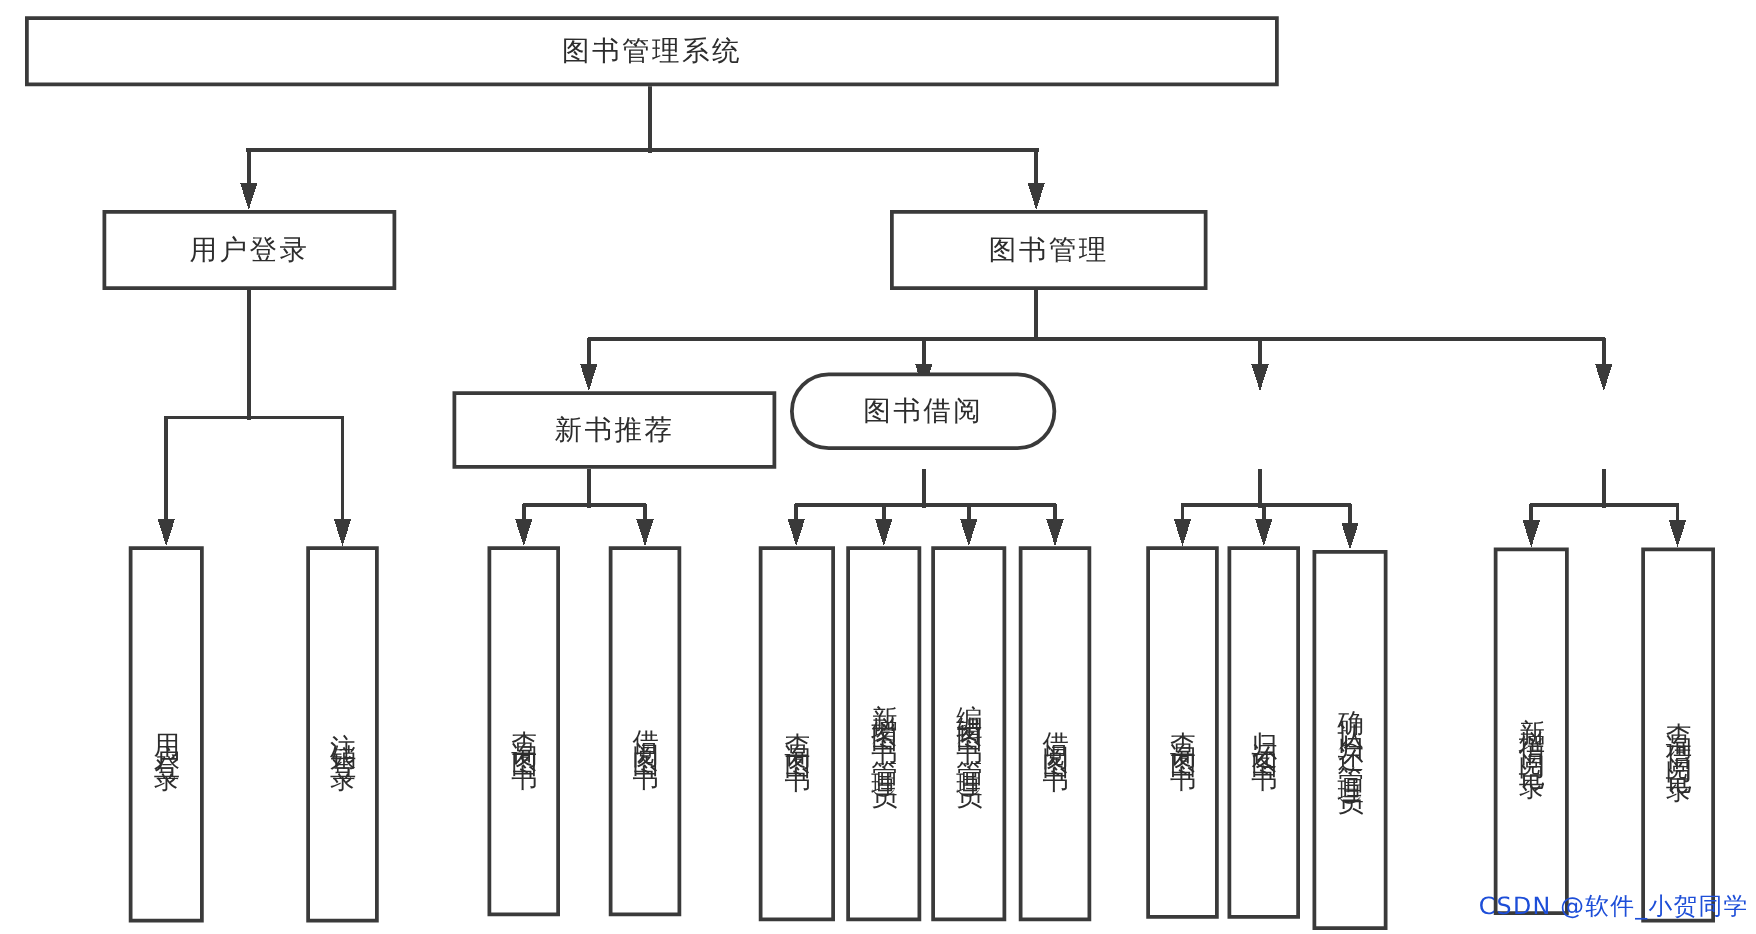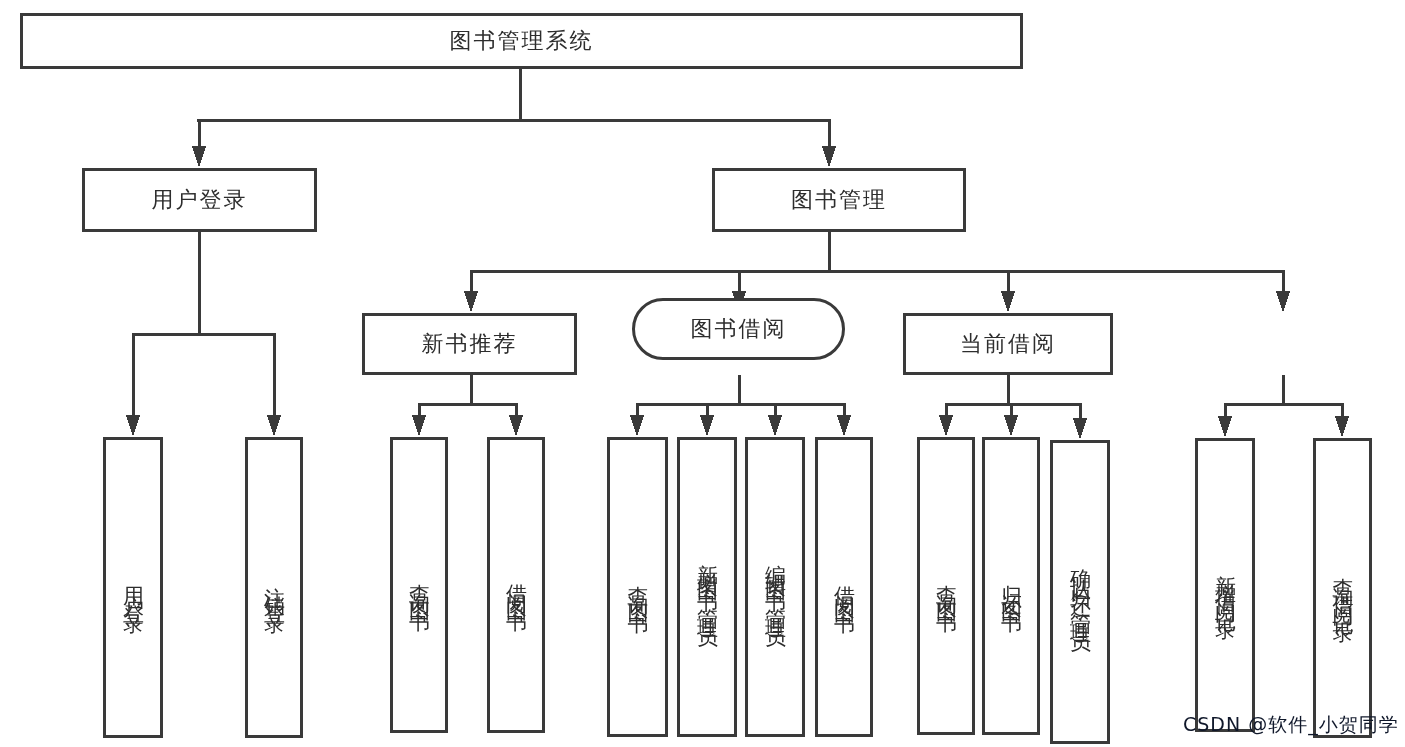--- a/index.html
+++ b/index.html
@@ -14,21 +14,21 @@
     color:#2d2d2d;z-index:2;
   }
   .hbox{font-size:22px;letter-spacing:2px;}
   .vbox{font-size:21px;}
   .vbox .vtext{
     writing-mode:vertical-rl;text-orientation:mixed;
     letter-spacing:9px;line-height:1;
   }
   .watermark{
     position:absolute;left:1183px;top:712px;z-index:5;
-    font-size:19px;color:#0f172a;white-space:nowrap;letter-spacing:1px;
+    font-size:19px;color:#1d4ed8;white-space:nowrap;letter-spacing:1px;
   }
 </style>
 </head>
 <body>
 
 <div class="stage">
 
   <svg class="connectors" width="1405" height="747" viewBox="0 0 1405 747" shape-rendering="crispEdges">
     <g stroke="#3a3a3a" stroke-width="3">
 
@@ -99,28 +99,25 @@
     <span>图书管理系统</span>
   </div>
 
   <div class="box hbox" style="left:82px;top:168px;width:235px;height:64px;">
     <span>用户登录</span>
   </div>
   <div class="box hbox" style="left:712px;top:168px;width:254px;height:64px;">
     <span>图书管理</span>
   </div>
 
-  <div class="box hbox" style="left:362px;top:313px;width:215px;height:62px;">
+  <div class="box hbox" style="left:362px;top:313px;width:259px;height:62px;">
     <span>新书推荐</span>
   </div>
   <div class="box hbox" style="left:632px;top:298px;width:213px;height:62px;border-radius:31px;">
     <span>图书借阅</span>
-  </div>
-  <div class="box hbox" style="left:903px;top:313px;width:210px;height:62px;">
-    <span>当前借阅</span>
   </div>
 
   <div class="box vbox" style="left:103px;top:437px;width:60px;height:301px;">
     <span class="vtext">用户登录</span>
   </div>
   <div class="box vbox" style="left:245px;top:437px;width:58px;height:301px;">
     <span class="vtext">注销登录</span>
   </div>
 
   <div class="box vbox" style="left:390px;top:437px;width:58px;height:296px;">

